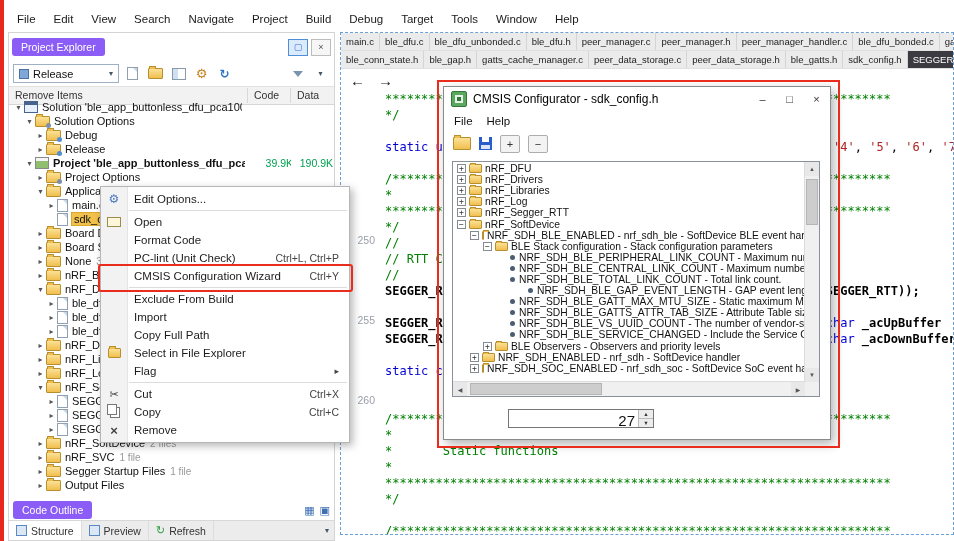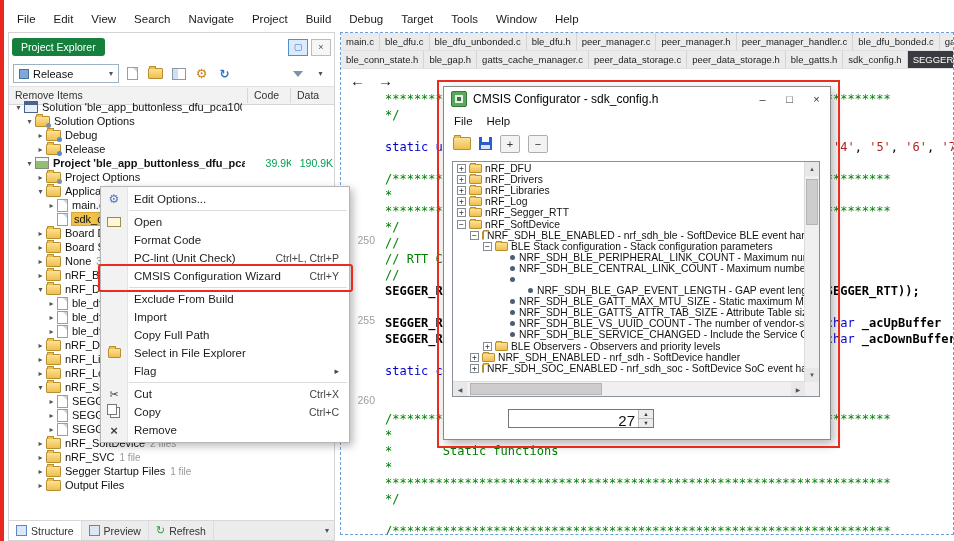--- a/index.html
+++ b/index.html
@@ -8,21 +8,21 @@
   .red-strip{position:absolute;left:0;top:0;width:4px;height:100%;background:#e8281e;z-index:50;}
 
   
   .menubar{position:absolute;left:8px;top:8px;height:22px;display:flex;align-items:center;}
   .mitem{padding:3px 9px;font-size:11.5px;color:#1a1a1a;}
 
   
   .panel{position:absolute;left:8px;top:32px;width:327px;height:509px;background:#fff;
          border:1px solid #d4d4d4;box-sizing:border-box;overflow:hidden;}
   .phead{height:24px;display:flex;align-items:center;padding:2px 3px;gap:3px;}
-  .badge{background:#15803d;color:#fff;font-size:10.5px;padding:3px 9px;border-radius:3px;white-space:nowrap;}
+  .badge{background:#8b5cf6;color:#fff;font-size:10.5px;padding:3px 9px;border-radius:3px;white-space:nowrap;}
   .phsp{flex:1;}
   .phbtn{width:18px;height:15px;border:1px solid #bcbcbc;background:#f6f6f6;display:flex;
          align-items:center;justify-content:center;font-size:9px;color:#555;}
   .phbtn.blue{border-color:#4f8fd8;background:#dcebfb;}
   .ptool{height:25px;display:flex;align-items:center;gap:4px;padding:0 4px;}
   .cfgsel{width:106px;height:19px;border:1px solid #9db0c4;background:#fff;display:flex;
           align-items:center;font-size:11px;padding:0 5px;gap:4px;box-sizing:border-box;}
   .cfgdot{width:8px;height:8px;background:#7fa8d8;border:1px solid #48729f;flex:none;}
   .car{margin-left:auto;font-size:8px;color:#456;}
   .tbtn{width:19px;height:19px;display:flex;align-items:center;justify-content:center;flex:none;}
@@ -388,20 +388,26 @@
           <span class="tic fold"></span>
           <span class="tlab">Segger Startup Files</span>
           <span class="tmeta">1 file</span>
         </div>
         <div class="trow" style="padding-left: 26px;">
           <span class="texp">▸</span>
           <span class="tic fold"></span>
           <span class="tlab">Output Files</span>
         </div>
       </div>
+    <div class="pout">
+      <span class="badge">Code Outline</span>
+      <span class="phsp"></span>
+      <span class="outic">▦</span>
+      <span class="outic">▣</span>
+    </div>
     <div class="ptabs">
         <div class="ptab act">
           <span class="tabicon"></span>
           <span>Structure</span>
         </div>
         <div class="ptab">
           <span class="tabicon"></span>
           <span>Preview</span>
         </div>
         <div class="ptab">
@@ -548,20 +554,21 @@
             <span>NRF_SDH_BLE_PERIPHERAL_LINK_COUNT - Maximum number of</span>
           </div>
           <div class="drow" style="padding-left: 42px;">
             <span class="dexp none"></span>
             <span class="ddot"></span>
             <span>NRF_SDH_BLE_CENTRAL_LINK_COUNT - Maximum number of ce</span>
           </div>
           <div class="drow" style="padding-left: 42px;">
             <span class="dexp none"></span>
             <span class="ddot"></span>
+            <span>NRF_SDH_BLE_TOTAL_LINK_COUNT - Total link count.</span>
           </div>
           <div class="drow" style="padding-left: 60px;">
             <span class="dexp none"></span>
             <span class="ddot"></span>
             <span>NRF_SDH_BLE_GAP_EVENT_LENGTH - GAP event length.</span>
           </div>
           <div class="drow" style="padding-left: 42px;">
             <span class="dexp none"></span>
             <span class="ddot"></span>
             <span>NRF_SDH_BLE_GATT_MAX_MTU_SIZE - Static maximum MTU si</span>

